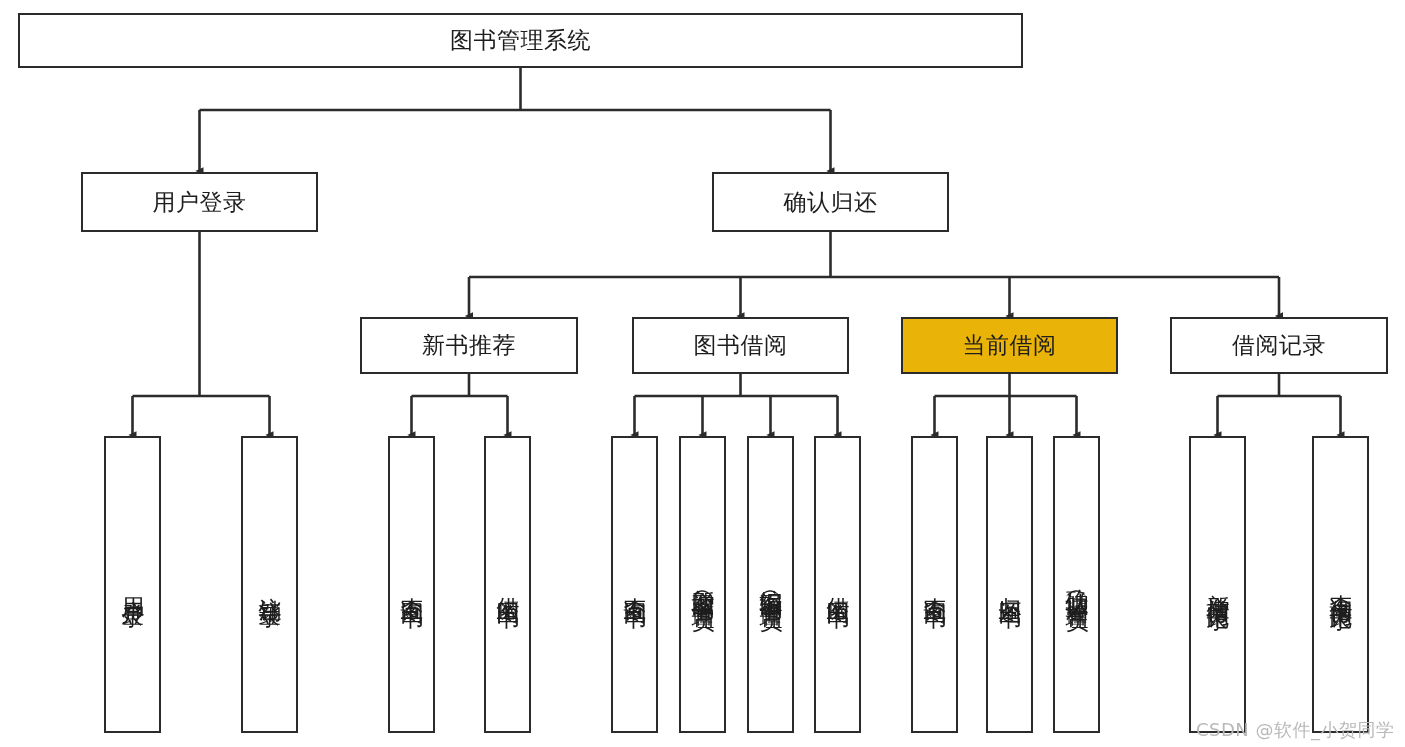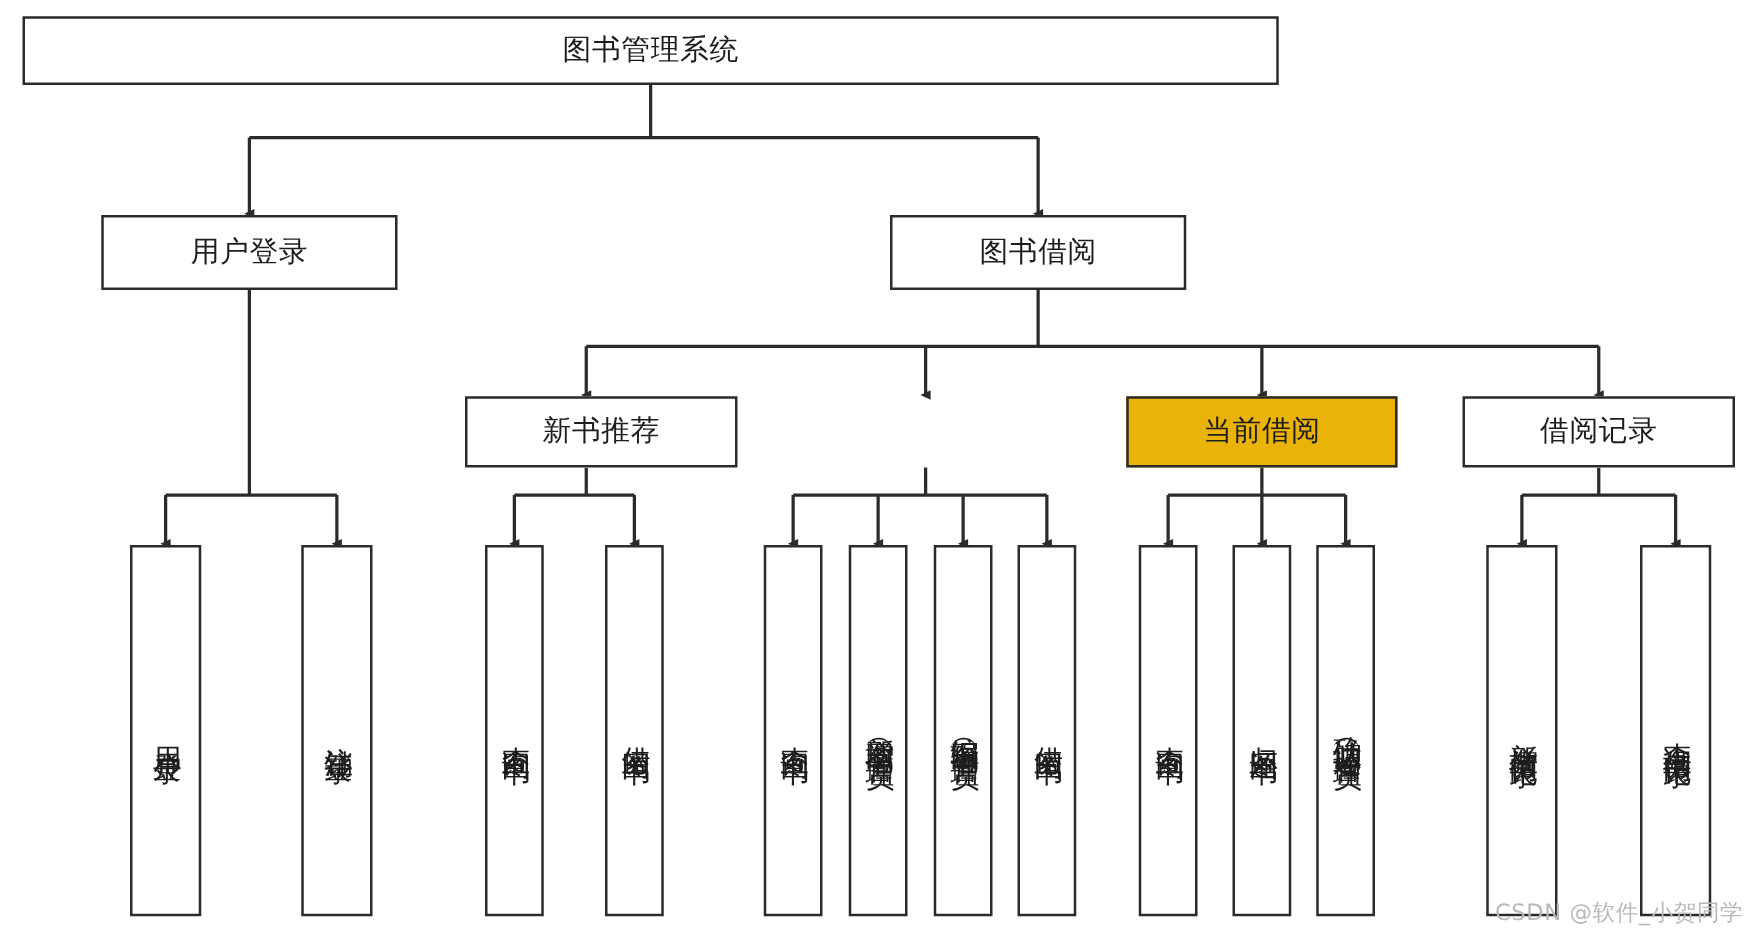--- a/index.html
+++ b/index.html
@@ -124,25 +124,28 @@
   </svg>
 
   <div class="node root h" id="n-root" style="left: 18px; top: 13px; width: 1005px; height: 55px; border-color: rgb(43, 43, 43); background: rgb(255, 255, 255);">
     <span class="label" style="color: rgb(29, 29, 29);">图书管理系统</span>
   </div>
 
   <div class="node h" id="n-user-login" style="left: 81px; top: 172px; width: 237px; height: 60px; border-color: rgb(43, 43, 43); background: rgb(255, 255, 255);">
     <span class="label" style="color: rgb(29, 29, 29);">用户登录</span>
   </div>
   <div class="node h" id="n-book-manage" style="left: 712px; top: 172px; width: 237px; height: 60px; border-color: rgb(43, 43, 43); background: rgb(255, 255, 255);">
-    <span class="label" style="color: rgb(29, 29, 29);">图书借阅</span>
+    <span class="label" style="color: rgb(29, 29, 29);">确认归还</span>
   </div>
 
-  <div class="node h" id="n-new-book-recommend" style="left: 360px; top: 317px; width: 218px; height: 57px; border-color: rgb(43, 43, 43); background: rgb(255, 255, 255); margin-left: 12px;">
+  <div class="node h" id="n-new-book-recommend" style="left: 360px; top: 317px; width: 218px; height: 57px; border-color: rgb(43, 43, 43); background: rgb(255, 255, 255);">
     <span class="label" style="color: rgb(29, 29, 29);">新书推荐</span>
+  </div>
+  <div class="node h" id="n-book-borrow" style="left: 632px; top: 317px; width: 217px; height: 57px; border-color: rgb(43, 43, 43); background: rgb(255, 255, 255);">
+    <span class="label" style="color: rgb(29, 29, 29);">图书借阅</span>
   </div>
   <div class="node h" id="n-current-borrow" style="left: 901px; top: 317px; width: 217px; height: 57px; border-color: rgb(43, 43, 43); background: #eab308; align-items: center;">
     <span class="label" style="color: rgb(29, 29, 29);">当前借阅</span>
   </div>
   <div class="node h" id="n-borrow-record" style="left: 1170px; top: 317px; width: 218px; height: 57px; border-color: rgb(43, 43, 43); background: rgb(255, 255, 255); align-items: center;">
     <span class="label" style="color: rgb(29, 29, 29);">借阅记录</span>
   </div>
 
   <div class="node v" id="n-leaf-user-login" style="left: 104px; top: 436px; width: 57px; height: 297px; border-color: rgb(43, 43, 43); background: rgb(255, 255, 255);">
     <span class="label" style="color: rgb(29, 29, 29);">用户登录</span>

